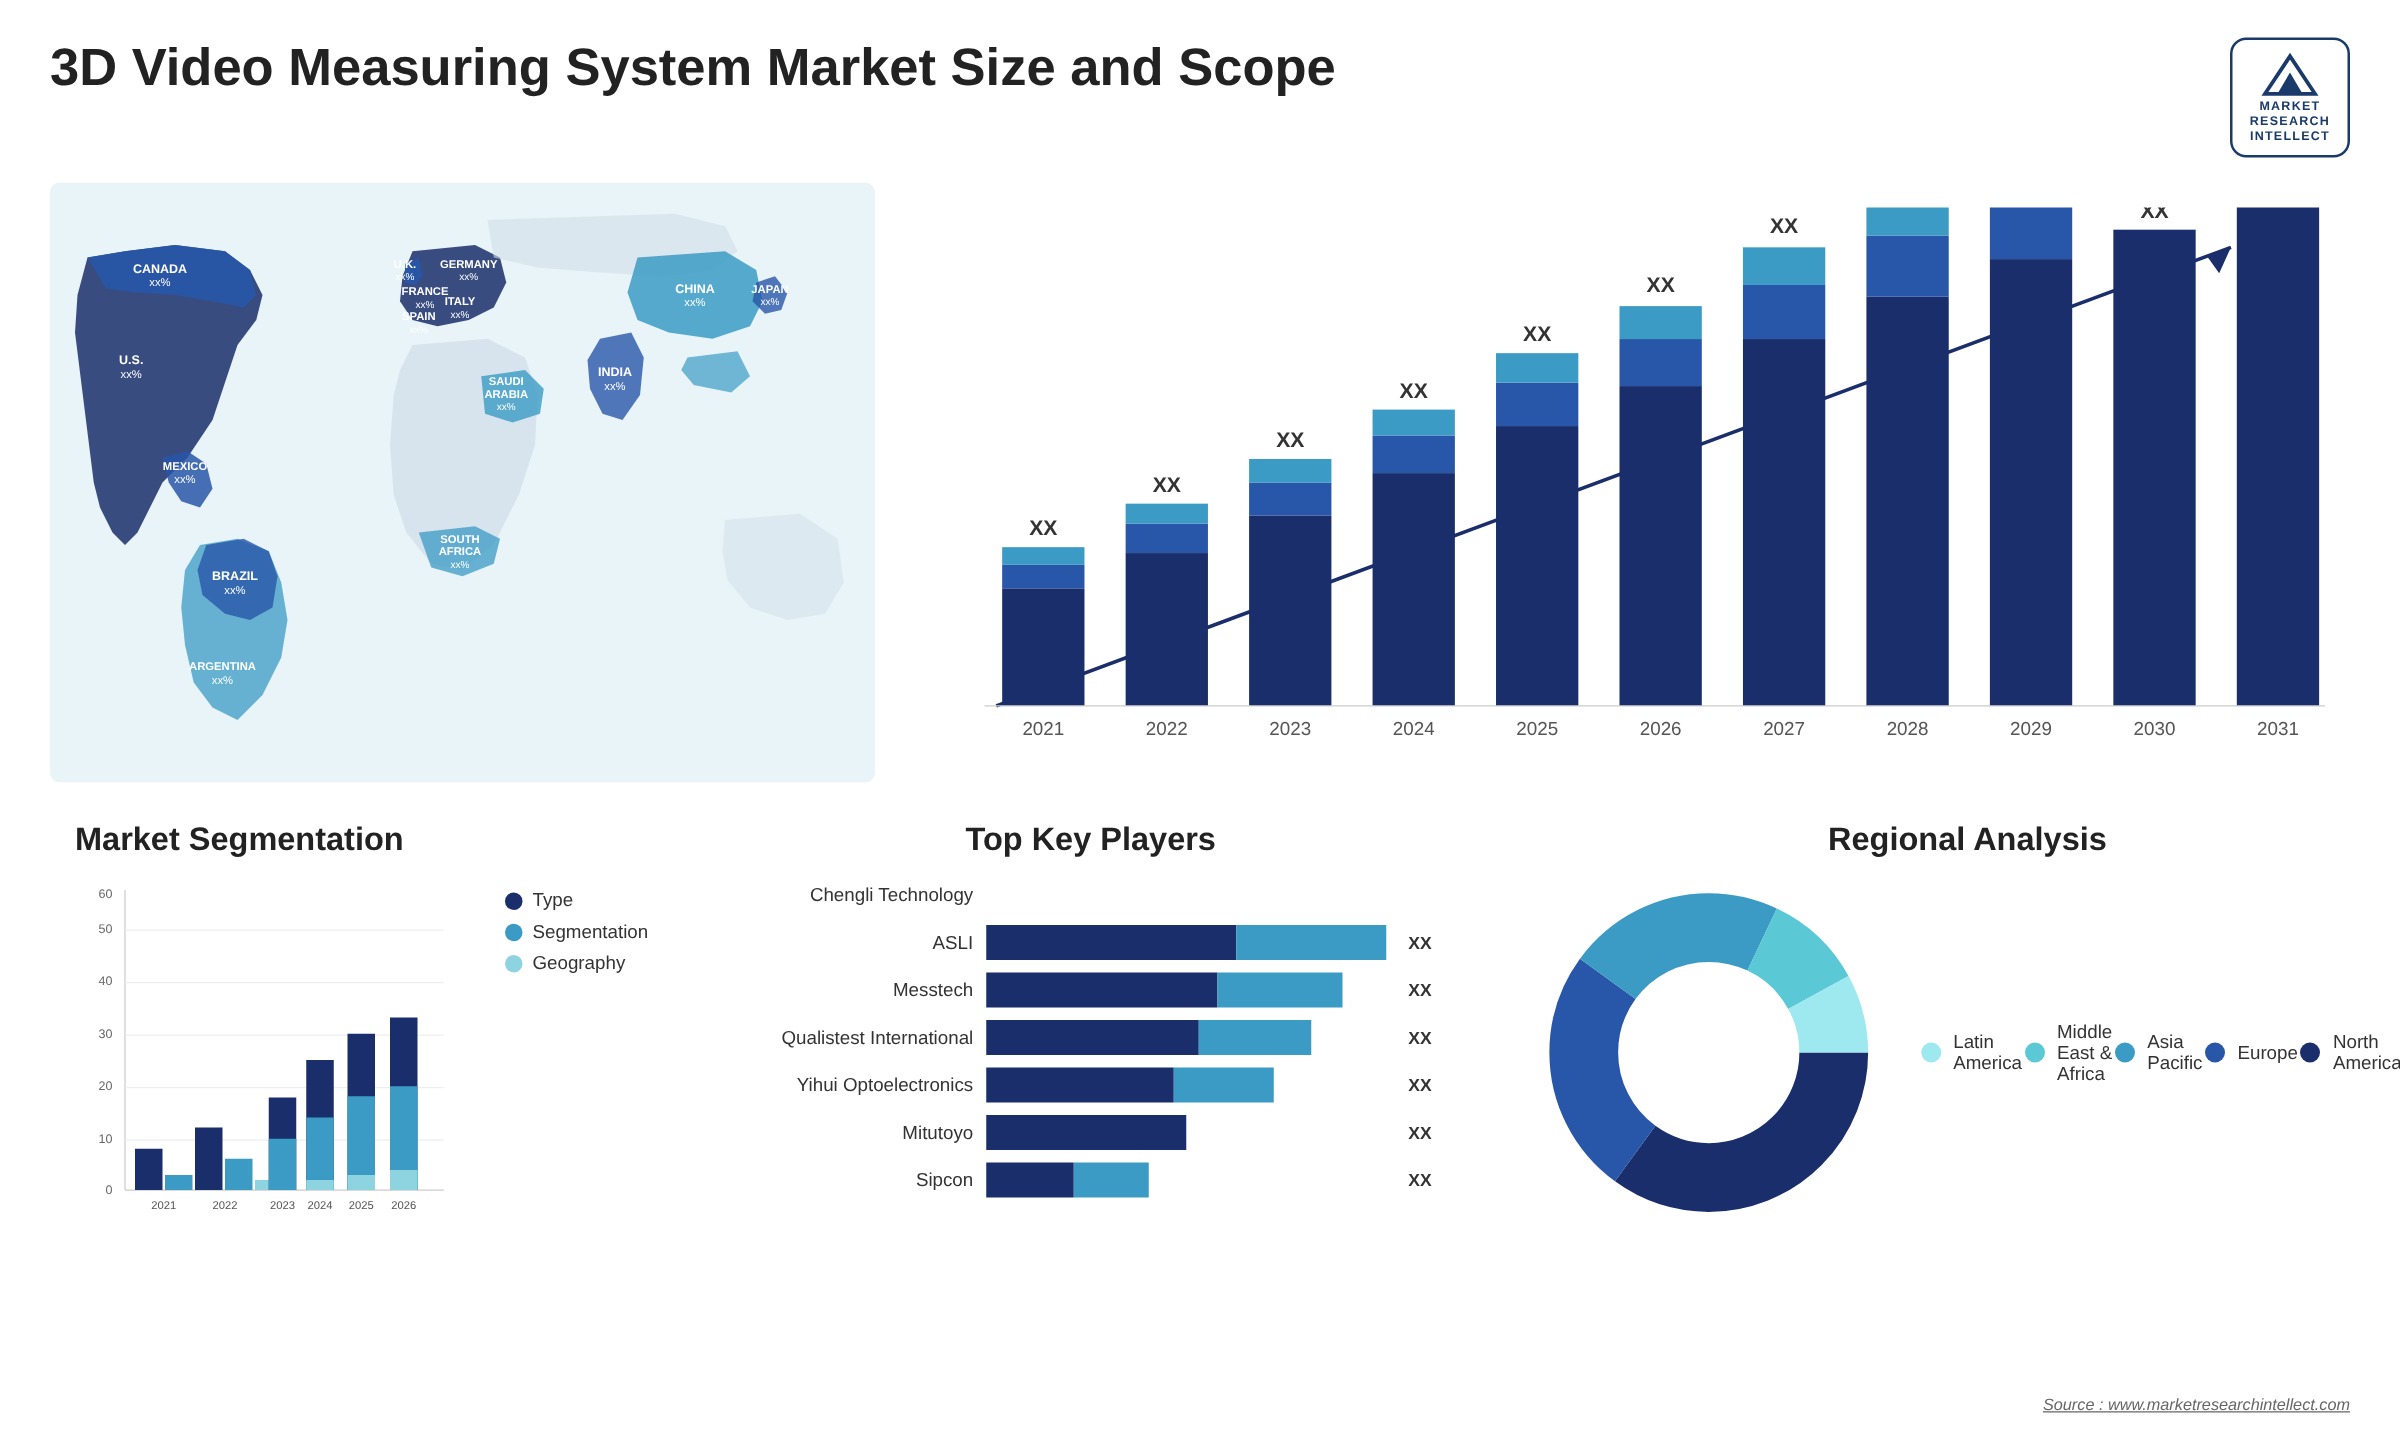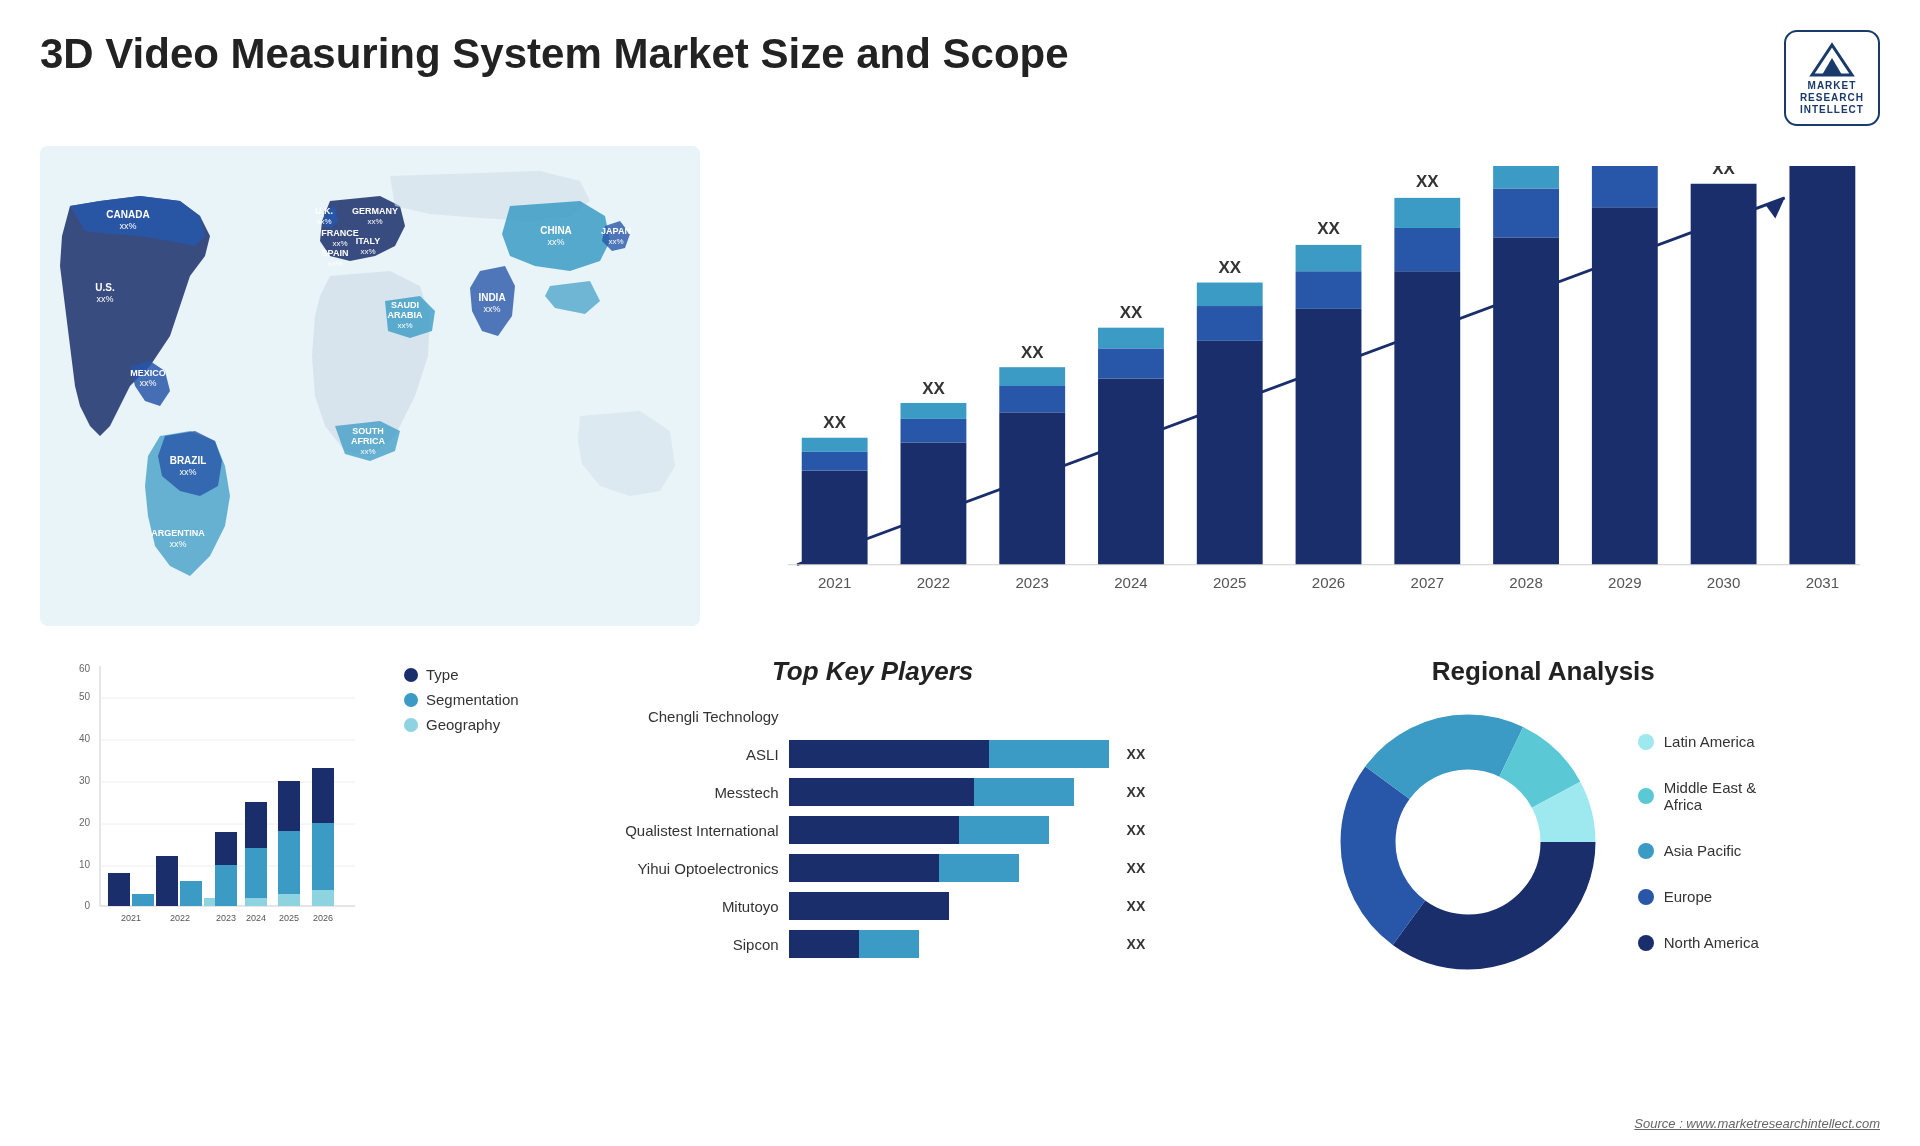--- a/index.html
+++ b/index.html
@@ -113,21 +113,20 @@
       border-radius: 50%;
     }
 
     
     .players-section {
       flex: 0 0 580px;
       padding: 10px 20px;
     }
     .players-section .section-title {
       text-align: center;
-      font-style: italic;
     }
     .player-row {
       display: flex;
       align-items: center;
       margin-bottom: 10px;
       gap: 10px;
     }
     .player-name {
       width: 190px;
       font-size: 15px;
@@ -166,22 +165,22 @@
       justify-content: center;
       margin-top: 10px;
     }
     .donut-container {
       position: relative;
       width: 280px;
       height: 280px;
     }
     .regional-legend {
       display: flex;
-      flex-direction: column;
-      gap: 29px;
+      flex-direction: row;
+      gap: 2px;
     }
     .regional-legend-item {
       display: flex;
       align-items: center;
       gap: 10px;
       font-size: 15px;
       color: #333;
     }
     .regional-legend-dot {
       width: 16px;
@@ -373,20 +372,21 @@
         <text x="1140" y="445" font-size="16" fill="#555" text-anchor="middle">2031</text>
 
         <line x1="40" y1="420" x2="1190" y2="420" stroke="#ccc" stroke-width="1"></line>
       </svg>
     </div>
   </div>
 
   <div class="bottom-section">
 
     <div class="seg-section">
+      <div class="section-title">Market Segmentation</div>
       <div style="display:flex; gap:20px; align-items:flex-start;">
         <svg viewBox="0 0 300 280" width="300" height="280" xmlns="http://www.w3.org/2000/svg">
 
           <line x1="40" y1="10" x2="40" y2="250" stroke="#ccc" stroke-width="1"></line>
 
           <line x1="40" y1="250" x2="295" y2="250" stroke="#ccc" stroke-width="1"></line>
 
           <text x="30" y="253" font-size="10" fill="#666" text-anchor="end">0</text>
           <text x="30" y="212" font-size="10" fill="#666" text-anchor="end">10</text>
           <text x="30" y="170" font-size="10" fill="#666" text-anchor="end">20</text>

